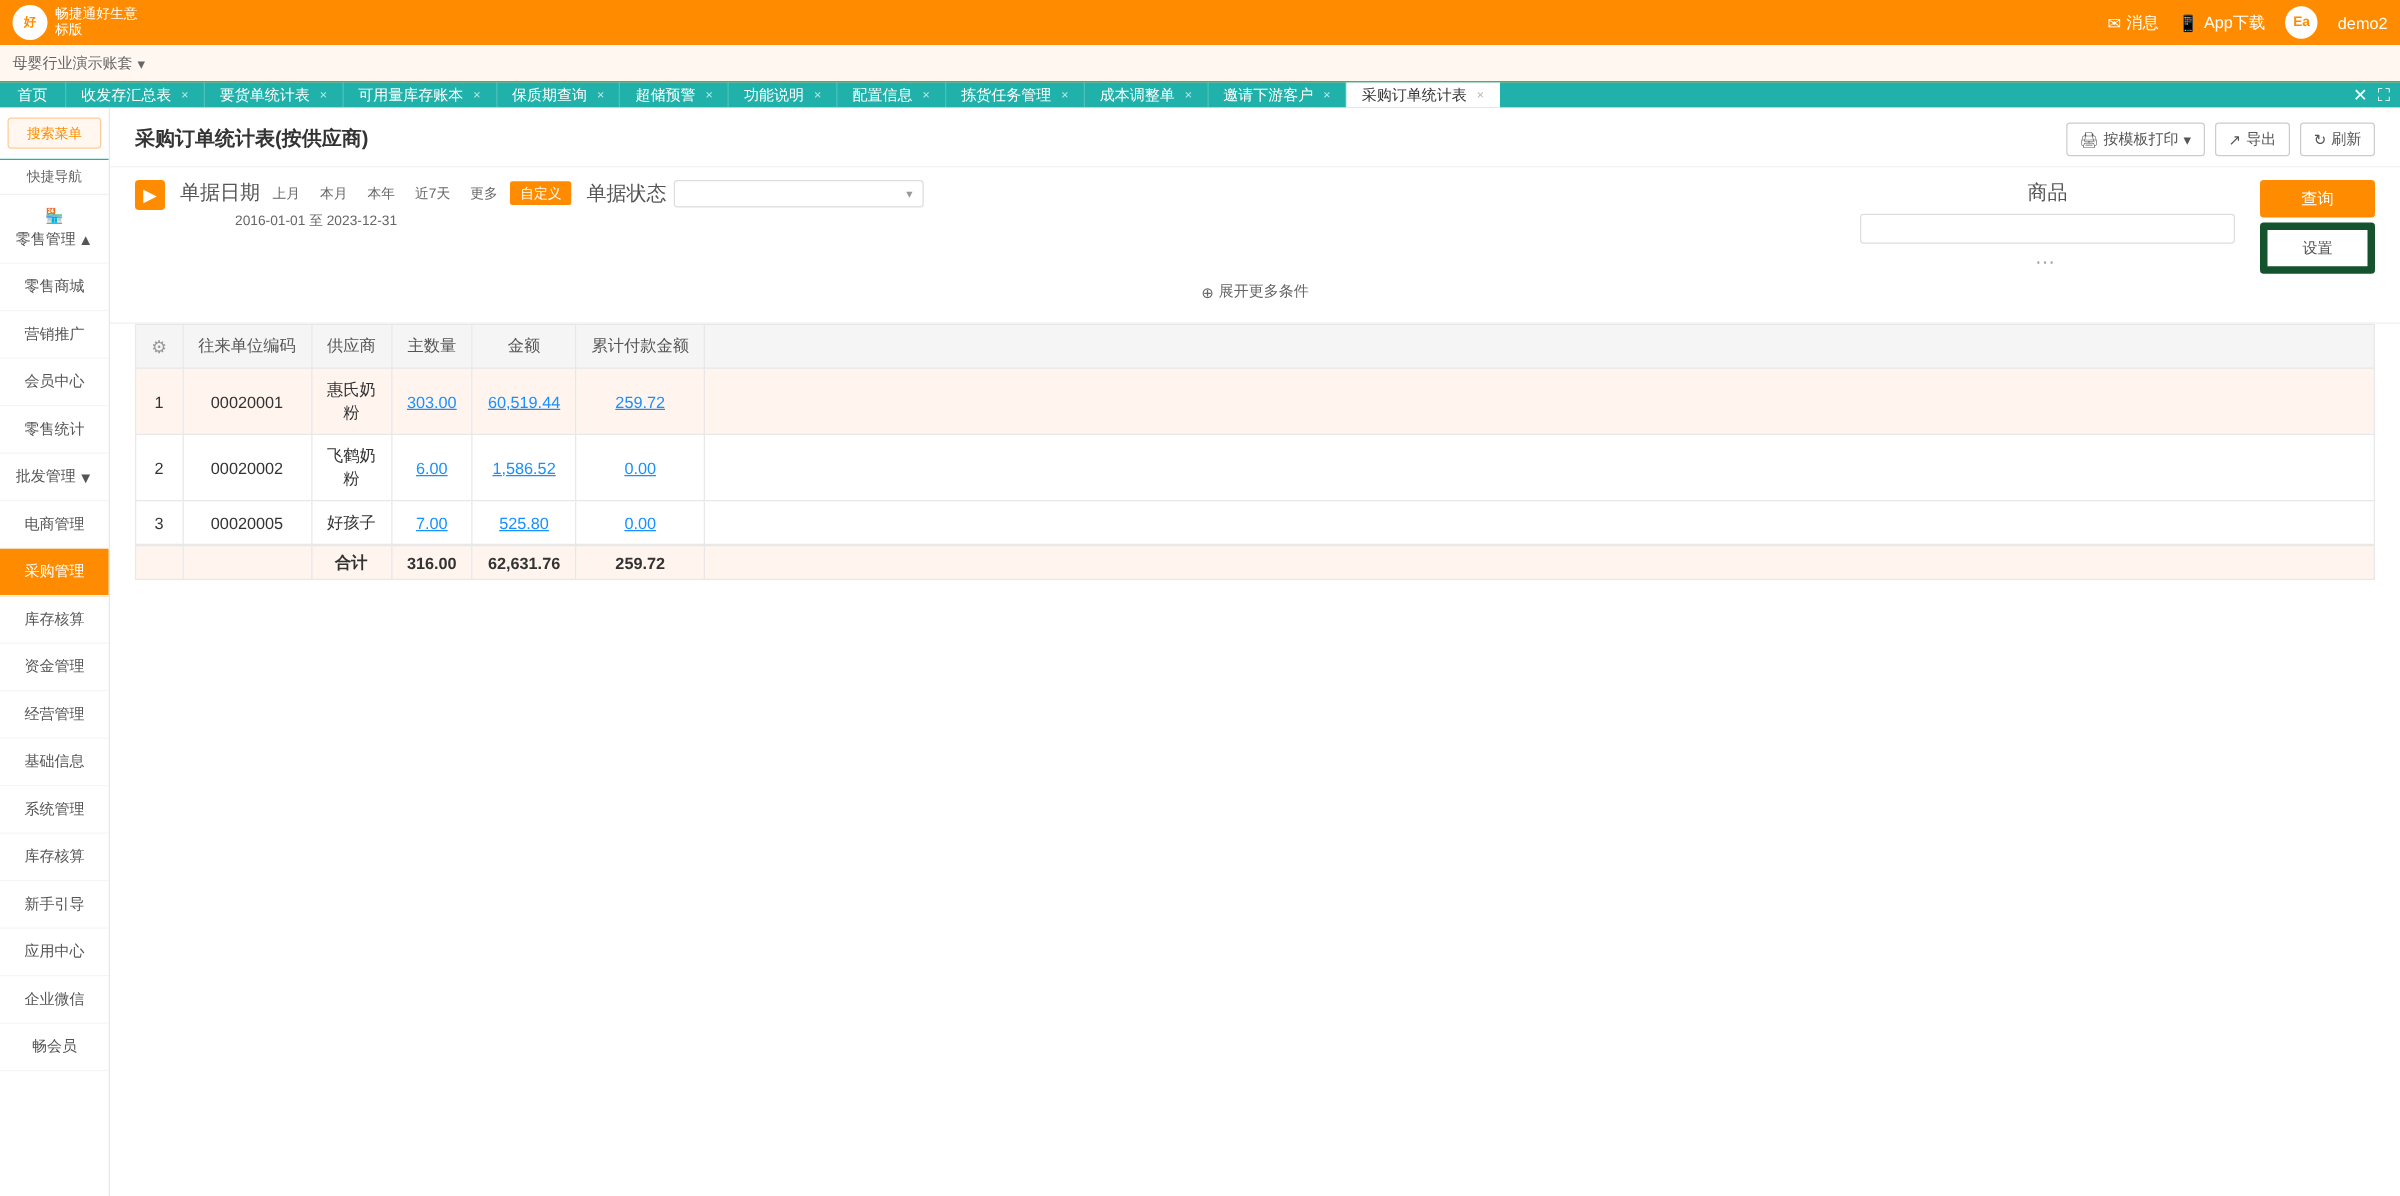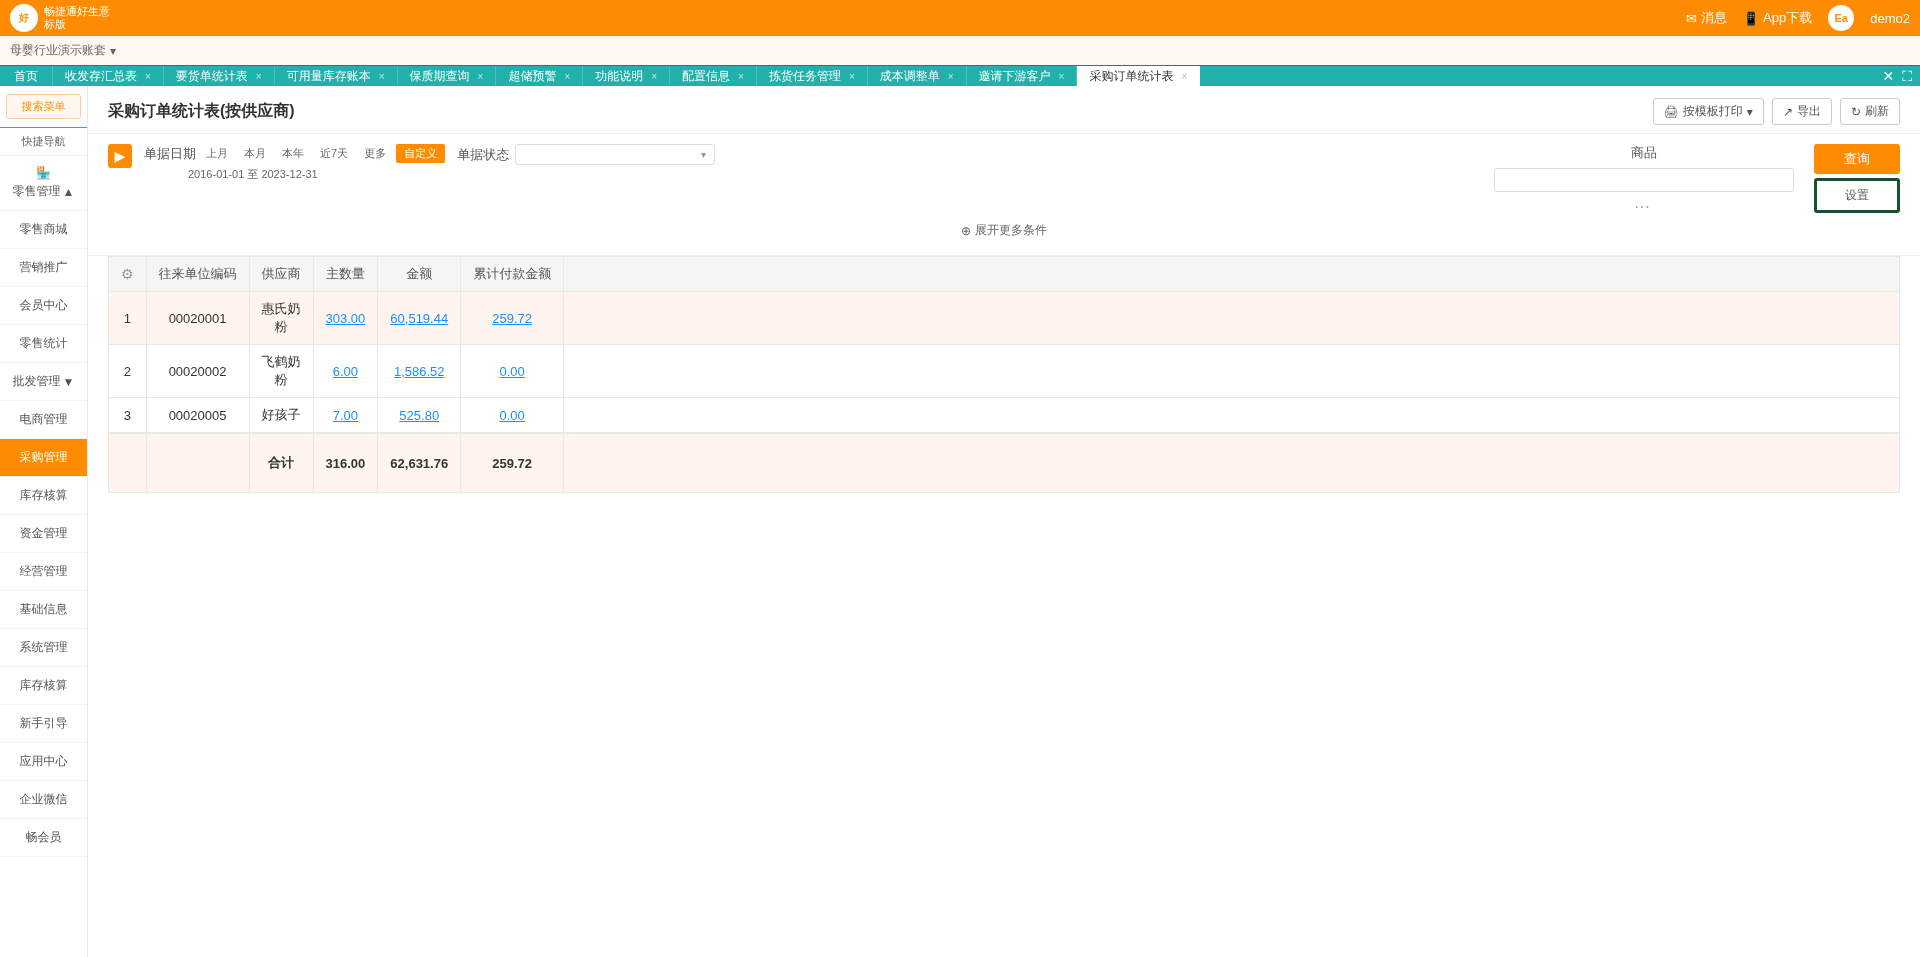--- a/index.html
+++ b/index.html
@@ -48,46 +48,46 @@
     
     .page-header { padding: 12px 20px 8px; display: flex; align-items: center; justify-content: space-between; border-bottom: 1px solid #f0f0f0; }
     .page-title { font-size: 16px; font-weight: bold; color: #333; }
     .page-actions { display: flex; align-items: center; gap: 8px; }
     .btn-print { background: #fff; border: 1px solid #ccc; border-radius: 3px; padding: 4px 10px; font-size: 12px; color: #555; cursor: pointer; display: flex; align-items: center; gap: 4px; }
     .btn-export { background: #fff; border: 1px solid #ccc; border-radius: 3px; padding: 4px 10px; font-size: 12px; color: #555; cursor: pointer; display: flex; align-items: center; gap: 4px; }
     .btn-refresh { background: #fff; border: 1px solid #ccc; border-radius: 3px; padding: 4px 10px; font-size: 12px; color: #555; cursor: pointer; display: flex; align-items: center; gap: 4px; }
 
     
     .filter-area { padding: 10px 20px; background: #fff; border-bottom: 1px solid #f0f0f0; }
-    .filter-label { font-size: 13px; color: #555; white-space: nowrap; }
+    .filter-label { font-size: 16px; color: #555; white-space: nowrap; }
     .date-shortcuts { display: flex; gap: 4px; }
     .date-shortcut { padding: 2px 6px; font-size: 11px; color: #666; cursor: pointer; border-radius: 2px; }
     .date-badge { padding: 2px 8px; font-size: 11px; background: #ff8c00; color: #fff; border-radius: 2px; cursor: pointer; }
     .date-range { font-size: 11px; color: #666; margin-top: 2px; margin-left: 44px; }
     .filter-select { border: 1px solid #ddd; border-radius: 3px; padding: 4px 8px; font-size: 12px; color: #555; background: #fff; min-width: 160px; display: flex; align-items: center; justify-content: space-between; cursor: pointer; }
     .filter-input { border: 1px solid #ddd; border-radius: 3px; padding: 4px 8px; font-size: 12px; color: #555; background: #fff; min-width: 200px; }
     .filter-more-btn { display: flex; align-items: center; gap: 4px; padding: 6px 0; color: #666; font-size: 12px; cursor: pointer; justify-content: center; }
     .btn-query { background: #ff8c00; border: none; border-radius: 3px; padding: 6px 20px; font-size: 13px; color: #fff; cursor: pointer; }
-    .btn-settings { background: #fff; border: 3px solid #14532d; border-radius: 3px; padding: 6px 28px; font-size: 12px; color: #555; cursor: pointer; }
+    .btn-settings { background: #fff; border: 6px solid #14532d; border-radius: 3px; padding: 6px 28px; font-size: 12px; color: #555; cursor: pointer; }
     .filter-dots { color: #999; cursor: pointer; font-size: 16px; margin-right: 4px; }
 
     
     .table-area { flex: 1; overflow: auto; padding: 0 20px; }
     .data-table { width: 100%; border-collapse: collapse; font-size: 13px; }
     .data-table th { background: #f5f5f5; border: 1px solid #e8e8e8; padding: 8px 12px; text-align: center; color: #555; font-weight: normal; white-space: nowrap; }
     .data-table td { border: 1px solid #e8e8e8; padding: 8px 12px; text-align: center; color: #333; }
     .data-table tr.row-highlight { background: #fff5ee; }
     .data-table .link-text { color: #1890ff; cursor: pointer; text-decoration: underline; }
     .data-table .settings-col { width: 32px; }
     .th-settings { display: flex; align-items: center; justify-content: center; }
     .gear-icon { color: #999; font-size: 14px; cursor: pointer; }
 
     
     .table-footer { background: #fff5ee; border-top: 2px solid #e8e8e8; }
-    .table-footer td { font-weight: bold; color: #333; padding: 20px 12px; text-align: center; border: 1px solid #e8e8e8; }
+    .table-footer td { font-weight: bold; color: #333; padding: 4px 12px; text-align: center; border: 1px solid #e8e8e8; }
 
     
     .toggle-arrow { width: 24px; height: 24px; background: #ff8c00; color: #fff; border-radius: 3px; display: flex; align-items: center; justify-content: center; cursor: pointer; font-size: 14px; flex-shrink: 0; }
 
     .filter-top-row { display: flex; align-items: flex-start; gap: 12px; }
     .filter-date-group { display: flex; flex-direction: column; gap: 2px; }
     .filter-date-top { display: flex; align-items: center; gap: 4px; }
     .filter-status-group { display: flex; align-items: center; gap: 6px; }
     .filter-goods-group { display: flex; align-items: center; gap: 6px; margin-left: auto; flex-direction: column; }
 

